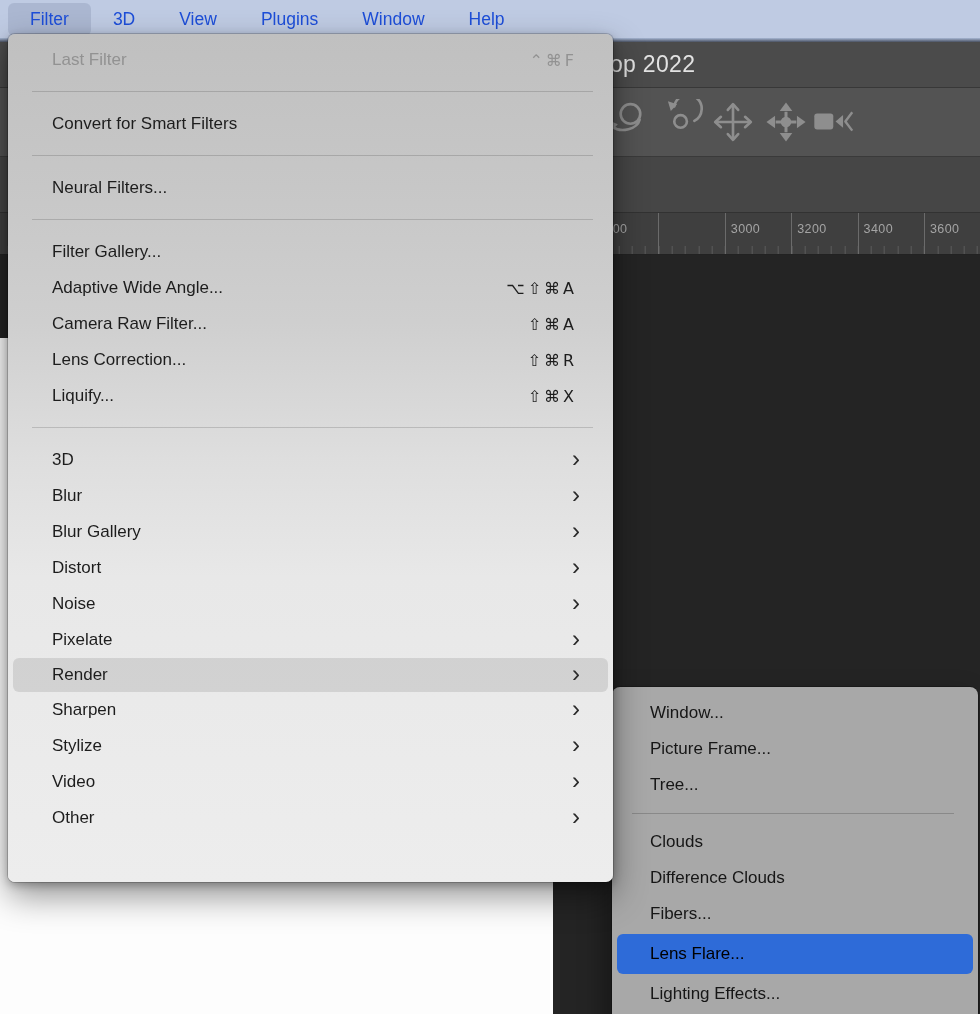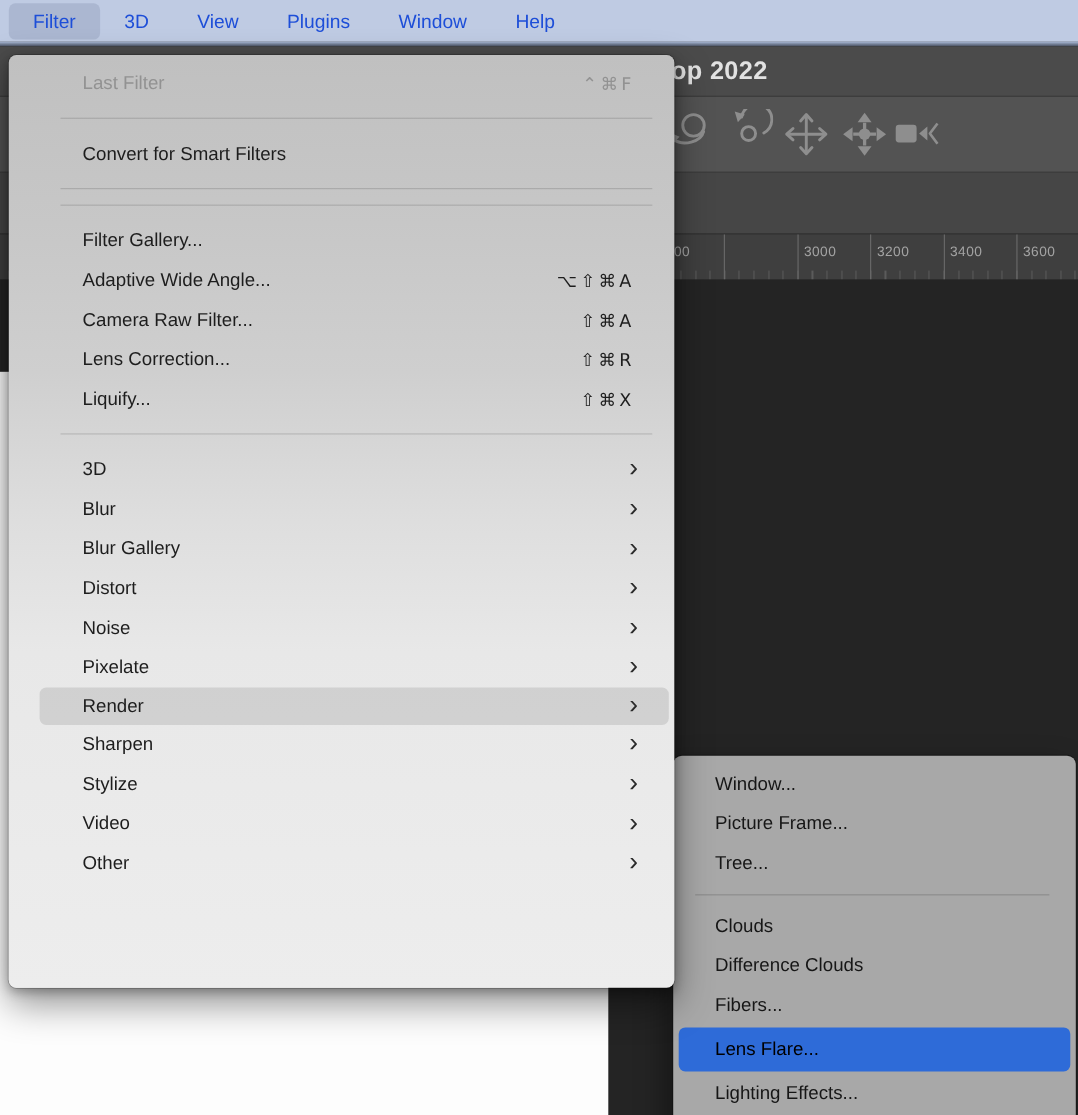--- a/index.html
+++ b/index.html
@@ -1,21 +1,21 @@
 <!DOCTYPE html>
 <html><head>
 <meta charset="utf-8">
 <style>
   html,body{margin:0;padding:0;background:#111;}
   .stage{position:relative;width:980px;height:1014px;overflow:hidden;
          font-family:"Liberation Sans",sans-serif;-webkit-font-smoothing:antialiased;}
 
   
   .titlebar{position:absolute;left:0;top:42px;width:980px;height:46px;background:#4b4b4b;border-bottom:1px solid #383838;box-sizing:border-box;}
-  .win-title{position:absolute;left:610px;top:9px;font-size:23px;font-weight:700;color:#e2e2e2;letter-spacing:.3px;white-space:nowrap;}
+  .win-title{position:absolute;left:610px;top:9px;font-size:23px;font-weight:400;color:#e2e2e2;letter-spacing:.3px;white-space:nowrap;}
   .toolbar{position:absolute;left:0;top:88px;width:980px;height:69px;background:#535353;border-bottom:1px solid #3a3a3a;box-sizing:border-box;}
   .tool-btn{position:absolute;top:11px;width:46px;height:46px;}
   .tool-btn svg{width:100%;height:100%;}
   .optionsbar{position:absolute;left:0;top:157px;width:980px;height:56px;background:#464646;border-bottom:1px solid #323232;box-sizing:border-box;}
   .ruler{position:absolute;left:0;top:213px;width:980px;height:42px;background:#3f3f3f;border-bottom:1px solid #222;box-sizing:border-box;overflow:hidden;}
   .ruler-major{position:absolute;top:0;bottom:0;width:1px;background:#6b6b6b;}
   .ruler-label{position:absolute;top:9px;font-size:12.5px;color:#a4a4a4;letter-spacing:.4px;}
   .ruler-minor{position:absolute;left:0;right:0;bottom:0;height:8px;
     background:repeating-linear-gradient(90deg,#606060 0 1px,transparent 1px 13.28px);
     background-position-x:7.7px;opacity:.85;}
@@ -23,23 +23,23 @@
   .document{position:absolute;left:0;top:338px;width:553px;height:676px;background:#fdfdfd;}
 
   
   .menubar{position:absolute;left:0;top:0;width:980px;height:38px;background:#bfcbe3;display:flex;align-items:center;padding-left:8px;box-sizing:border-box;}
   .menubar-edge{position:absolute;left:0;top:38px;width:980px;height:4px;background:linear-gradient(180deg,#a7b7d4,#4a5263);}
   .mb-item{font-size:17.5px;color:#1d4ed8;padding:6px 22px;border-radius:6px;white-space:nowrap;}
   .mb-item.active{background:rgba(40,55,90,0.13);}
 
   
   .menu-panel{position:absolute;border-radius:7px;box-sizing:border-box;padding:8px 0;}
-  .filter-menu{left:8px;top:50px;width:605px;height:848px;z-index:6;
+  .filter-menu{left:8px;top:34px;width:605px;height:848px;z-index:6;
     background:linear-gradient(180deg,#c0c0c0 0%,#c7c7c7 18%,#cfcfcf 34%,#dedede 50%,#e8e8e8 64%,#ededed 100%);
-    box-shadow:0 0 0 1px rgba(0,0,0,0.18),0 14px 34px rgba(0,0,0,0.42),0 3px 10px rgba(0,0,0,0.28);padding-left:23px;}
+    box-shadow:0 0 0 1px rgba(0,0,0,0.18),0 14px 34px rgba(0,0,0,0.42),0 3px 10px rgba(0,0,0,0.28);}
   .render-menu{left:612px;top:687px;width:366px;height:360px;z-index:5;background:#a8a8a8;border-radius:8px;
     box-shadow:0 0 0 1px rgba(0,0,0,0.22),-8px 10px 26px rgba(0,0,0,0.38);}
   .menu-item{display:flex;align-items:center;height:36px;font-size:17px;color:#1d1d1d;padding:0 14px 0 44px;border-radius:6px;}
   .render-menu .menu-item{padding-left:38px;color:#161616;}
   .menu-item .label{flex:0 0 auto;}
   .menu-item .spacer{flex:1 1 auto;}
   .menu-item .shortcut{flex:0 0 auto;font-family:"DejaVu Sans",sans-serif;font-size:16px;letter-spacing:3px;color:#1d1d1d;margin-right:22px;}
   .menu-item .chevron{flex:0 0 auto;font-size:24px;line-height:1;color:#2a2a2a;margin-right:19px;transform:translateY(-1px);}
   .menu-item.disabled .label,.menu-item.disabled .shortcut{color:#929292;}
   .menu-item.parent-open{background:rgba(0,0,0,0.10);margin:0 5px;padding:0 9px 0 39px;height:34px;}
@@ -154,20 +154,24 @@
         <span class="label">Last Filter</span>
         <span class="spacer"></span>
         <span class="shortcut">⌃⌘F</span>
       </div>
       <div class="menu-divider"></div>
       <div class="menu-item">
         <span class="label">Convert for Smart Filters</span>
         <span class="spacer"></span>
       </div>
       <div class="menu-divider"></div>
+      <div class="menu-item">
+        <span class="label">Neural Filters...</span>
+        <span class="spacer"></span>
+      </div>
       <div class="menu-divider"></div>
       <div class="menu-item">
         <span class="label">Filter Gallery...</span>
         <span class="spacer"></span>
       </div>
       <div class="menu-item">
         <span class="label">Adaptive Wide Angle...</span>
         <span class="spacer"></span>
         <span class="shortcut">⌥⇧⌘A</span>
       </div>

